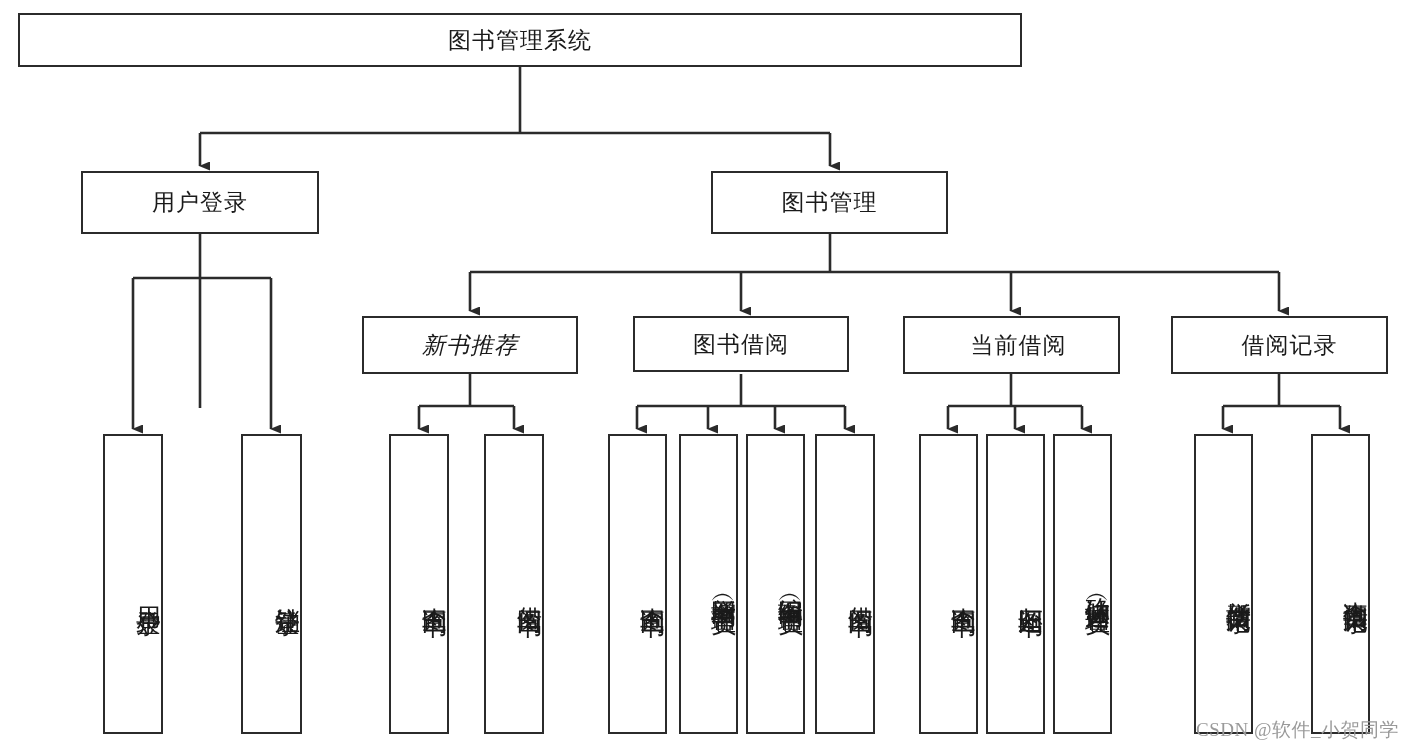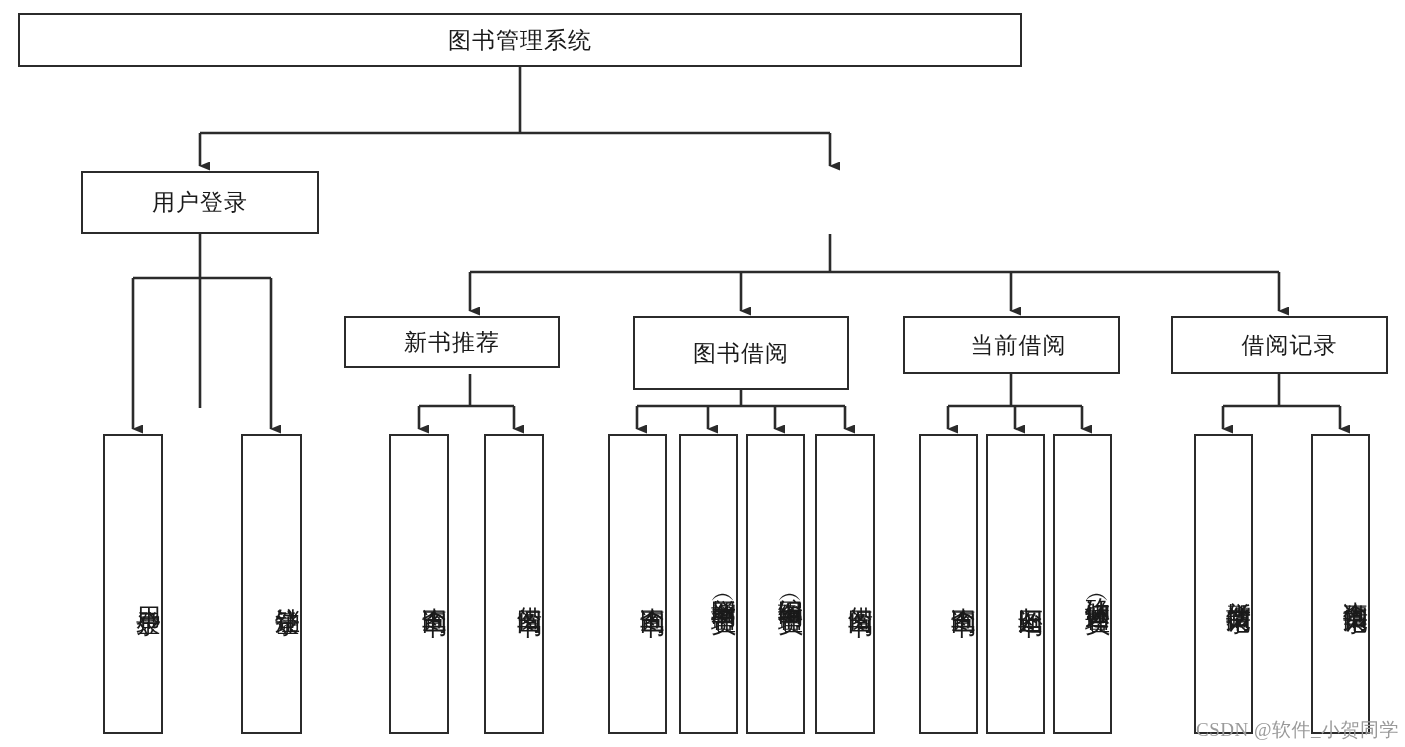--- a/index.html
+++ b/index.html
@@ -124,25 +124,28 @@
     </g>
   </svg>
 
   <div class="node horiz" style="left:18px; top:13px; width:1004px; height:54px;">
     <span class="lbl">图书管理系统</span>
   </div>
 
   <div class="node horiz" style="left:81px; top:171px; width:238px; height:63px;">
     <span class="lbl">用户登录</span>
   </div>
+  <div class="node horiz" style="left:711px; top:171px; width:237px; height:63px;">
+    <span class="lbl">图书管理</span>
+  </div>
 
-  <div class="node horiz" style="left:344px; top:316px; width:216px; height:52px;">
+  <div class="node horiz" style="left:362px; top:316px; width:216px; height:58px;font-style:italic;">
     <span class="lbl">新书推荐</span>
   </div>
-  <div class="node horiz" style="left:633px; top:316px; width:216px; height:74px;">
+  <div class="node horiz" style="left:633px; top:316px; width:216px; height:56px;">
     <span class="lbl">图书借阅</span>
   </div>
   <div class="node horiz" style="left:903px; top:316px; width:217px; height:58px;padding-left:14px;">
     <span class="lbl">当前借阅</span>
   </div>
   <div class="node horiz" style="left:1171px; top:316px; width:217px; height:58px;padding-left:20px;">
     <span class="lbl">借阅记录</span>
   </div>
 
   <div class="node vert" style="left:103px; top:434px; width:60px; height:300px;">

